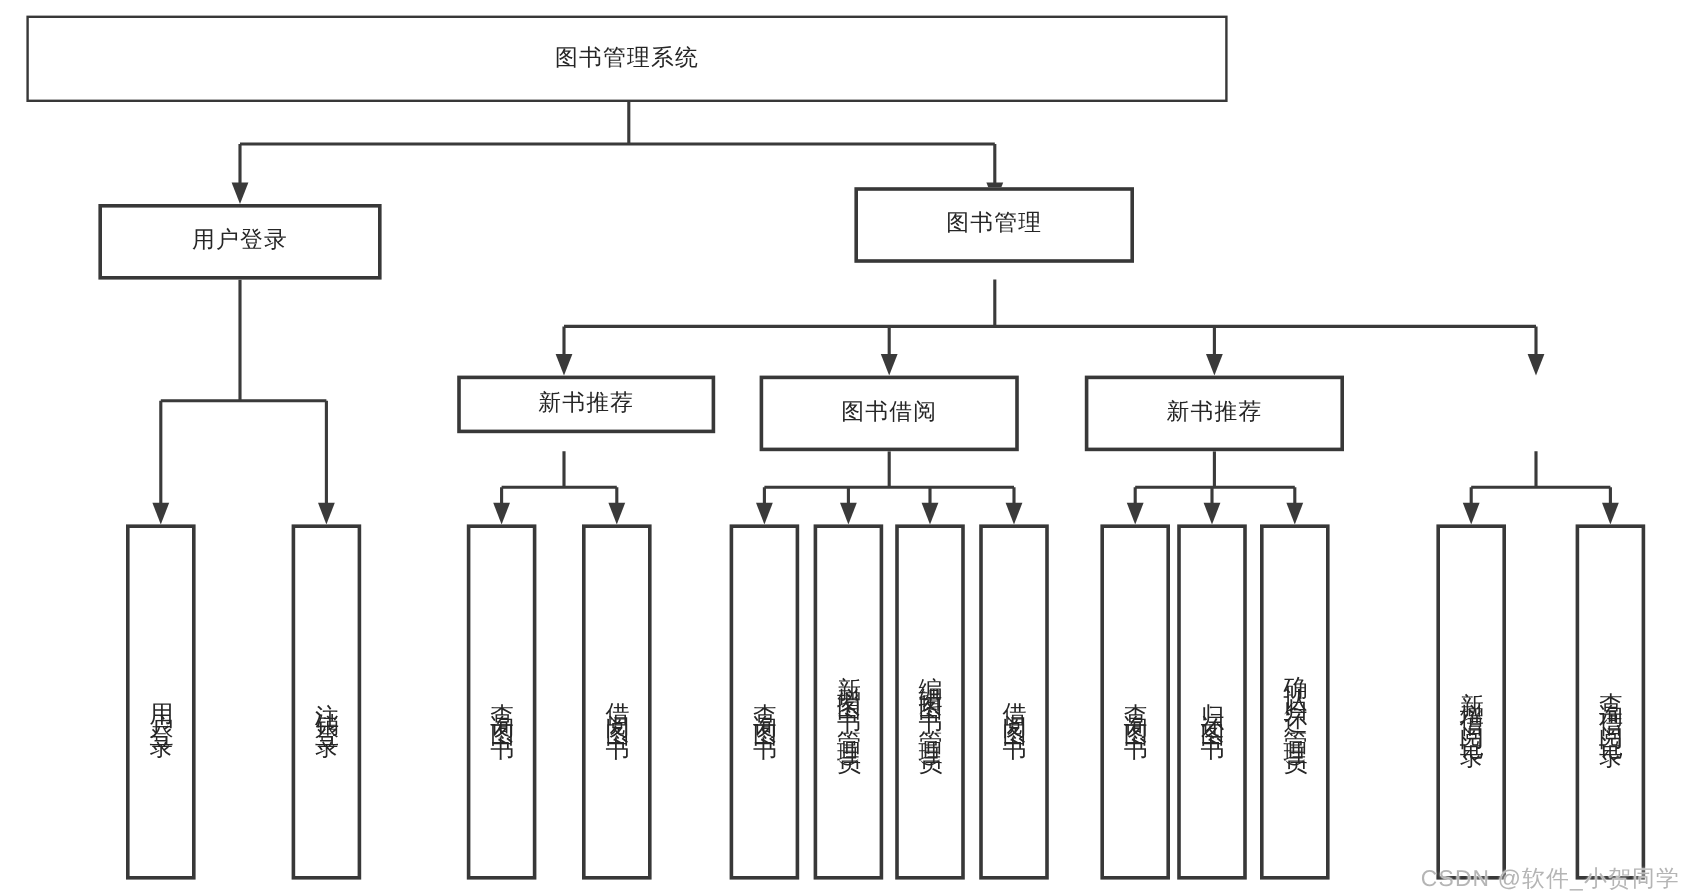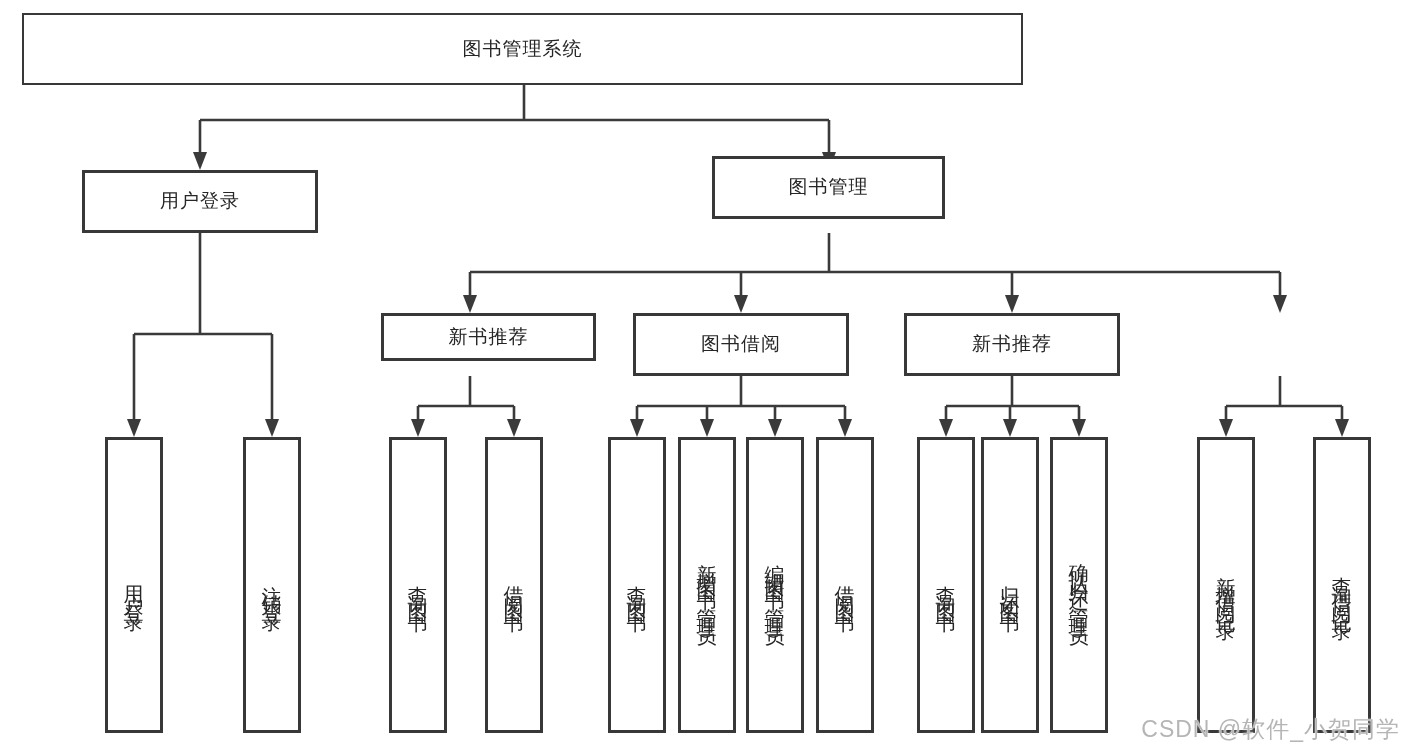--- a/index.html
+++ b/index.html
@@ -28,21 +28,21 @@
   #n-l3b{left:633px;top:313px;width:216px;height:63px;}
   #n-l3c{left:904px;top:313px;width:216px;height:63px;}
   #n-l3d{left:1172px;top:313px;width:216px;height:63px;}
   .leaf{top:437px;width:58px;height:296px;}
   #n-a1{left:105px;} #n-a2{left:243px;}
   #n-b1{left:389px;} #n-b2{left:485px;}
   #n-c1{left:608px;} #n-c2{left:678px;} #n-c3{left:746px;} #n-c4{left:816px;}
   #n-d1{left:917px;} #n-d2{left:981px;} #n-d3{left:1050px;}
   #n-e1{left:1197px;} #n-e2{left:1313px;}
   .watermark{
-    position:absolute;right:5px;bottom:2px;font-size:23px;color:#b5b5b5;
+    position:absolute;right:5px;bottom:2px;font-size:19px;color:#b5b5b5;
     letter-spacing:1px;z-index:6;text-shadow:0 0 2px #ffffff,0 0 1px #ffffff;
   }
 </style>
 </head>
 <body>
 
 <div class="canvas">
 
   <svg class="connectors" viewBox="0 0 1405 747" xmlns="http://www.w3.org/2000/svg">
     <g stroke="#3a3a3a" stroke-width="2.6" fill="none">

